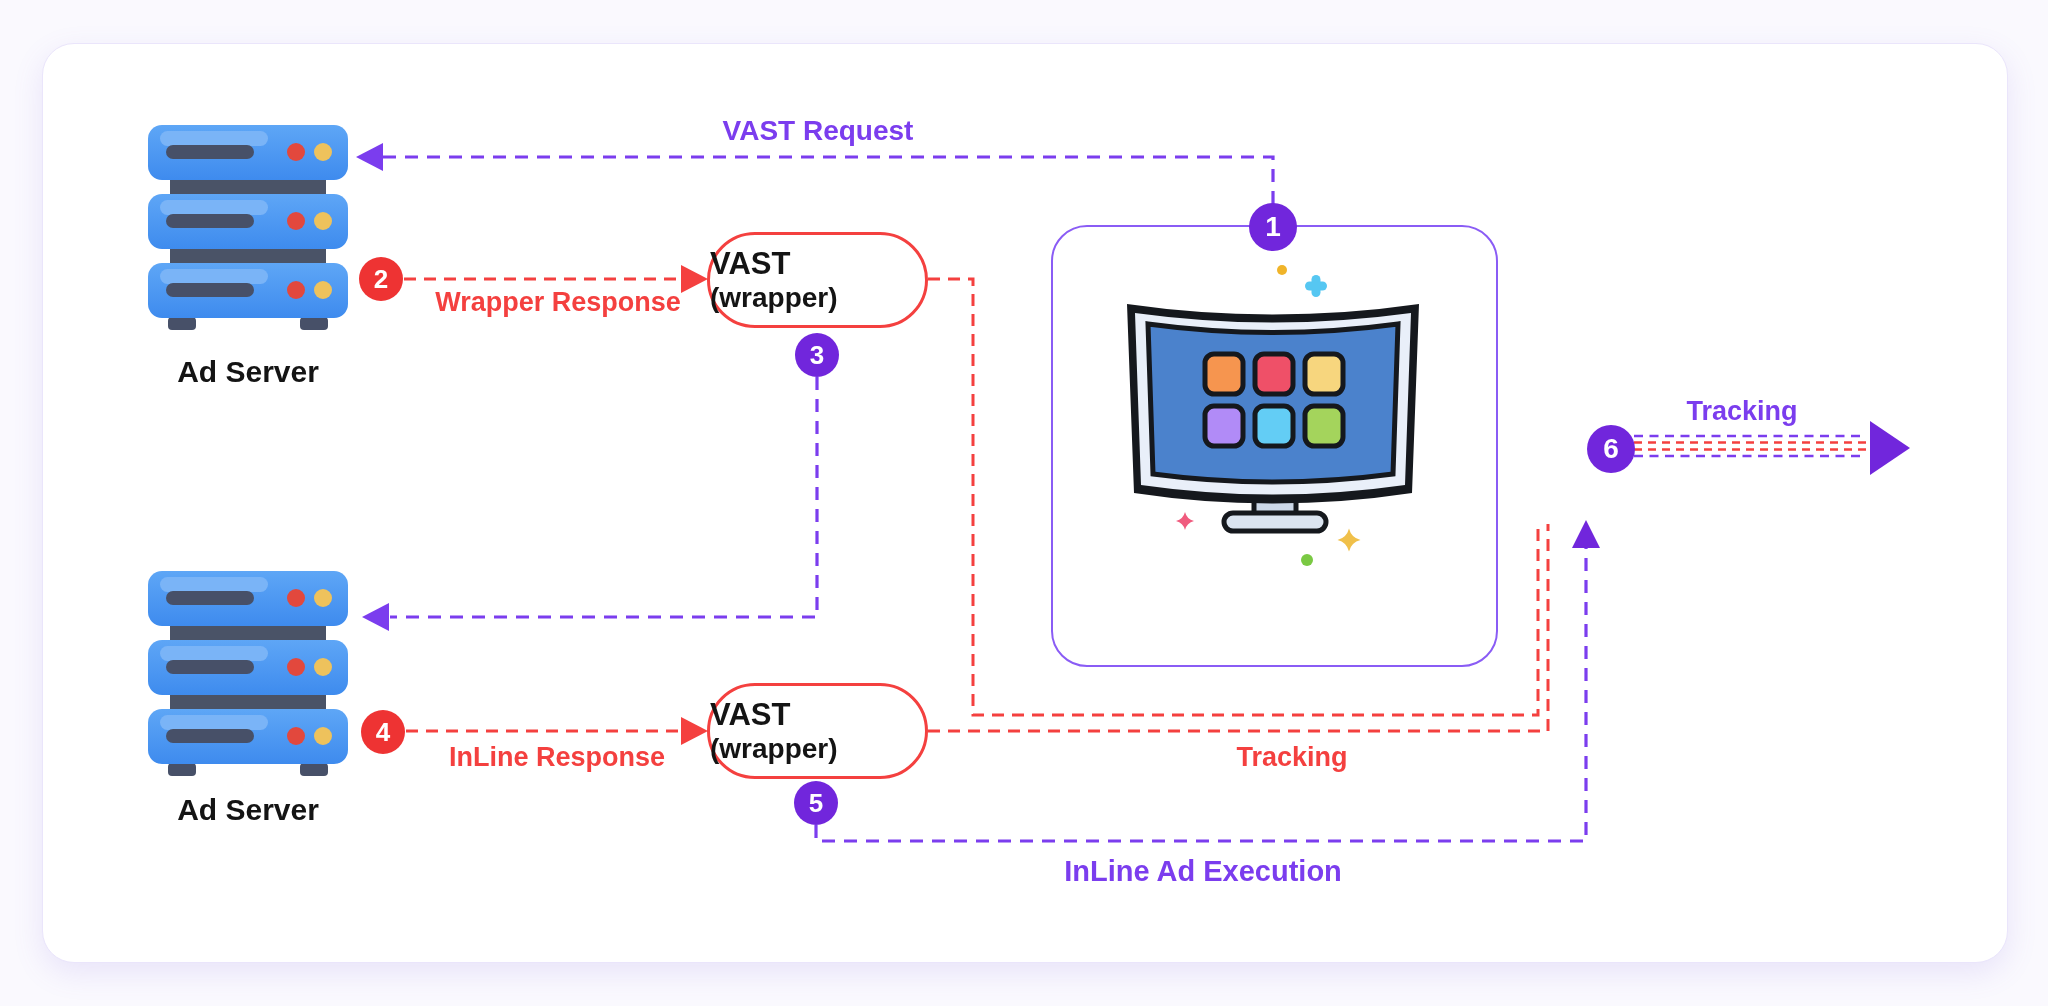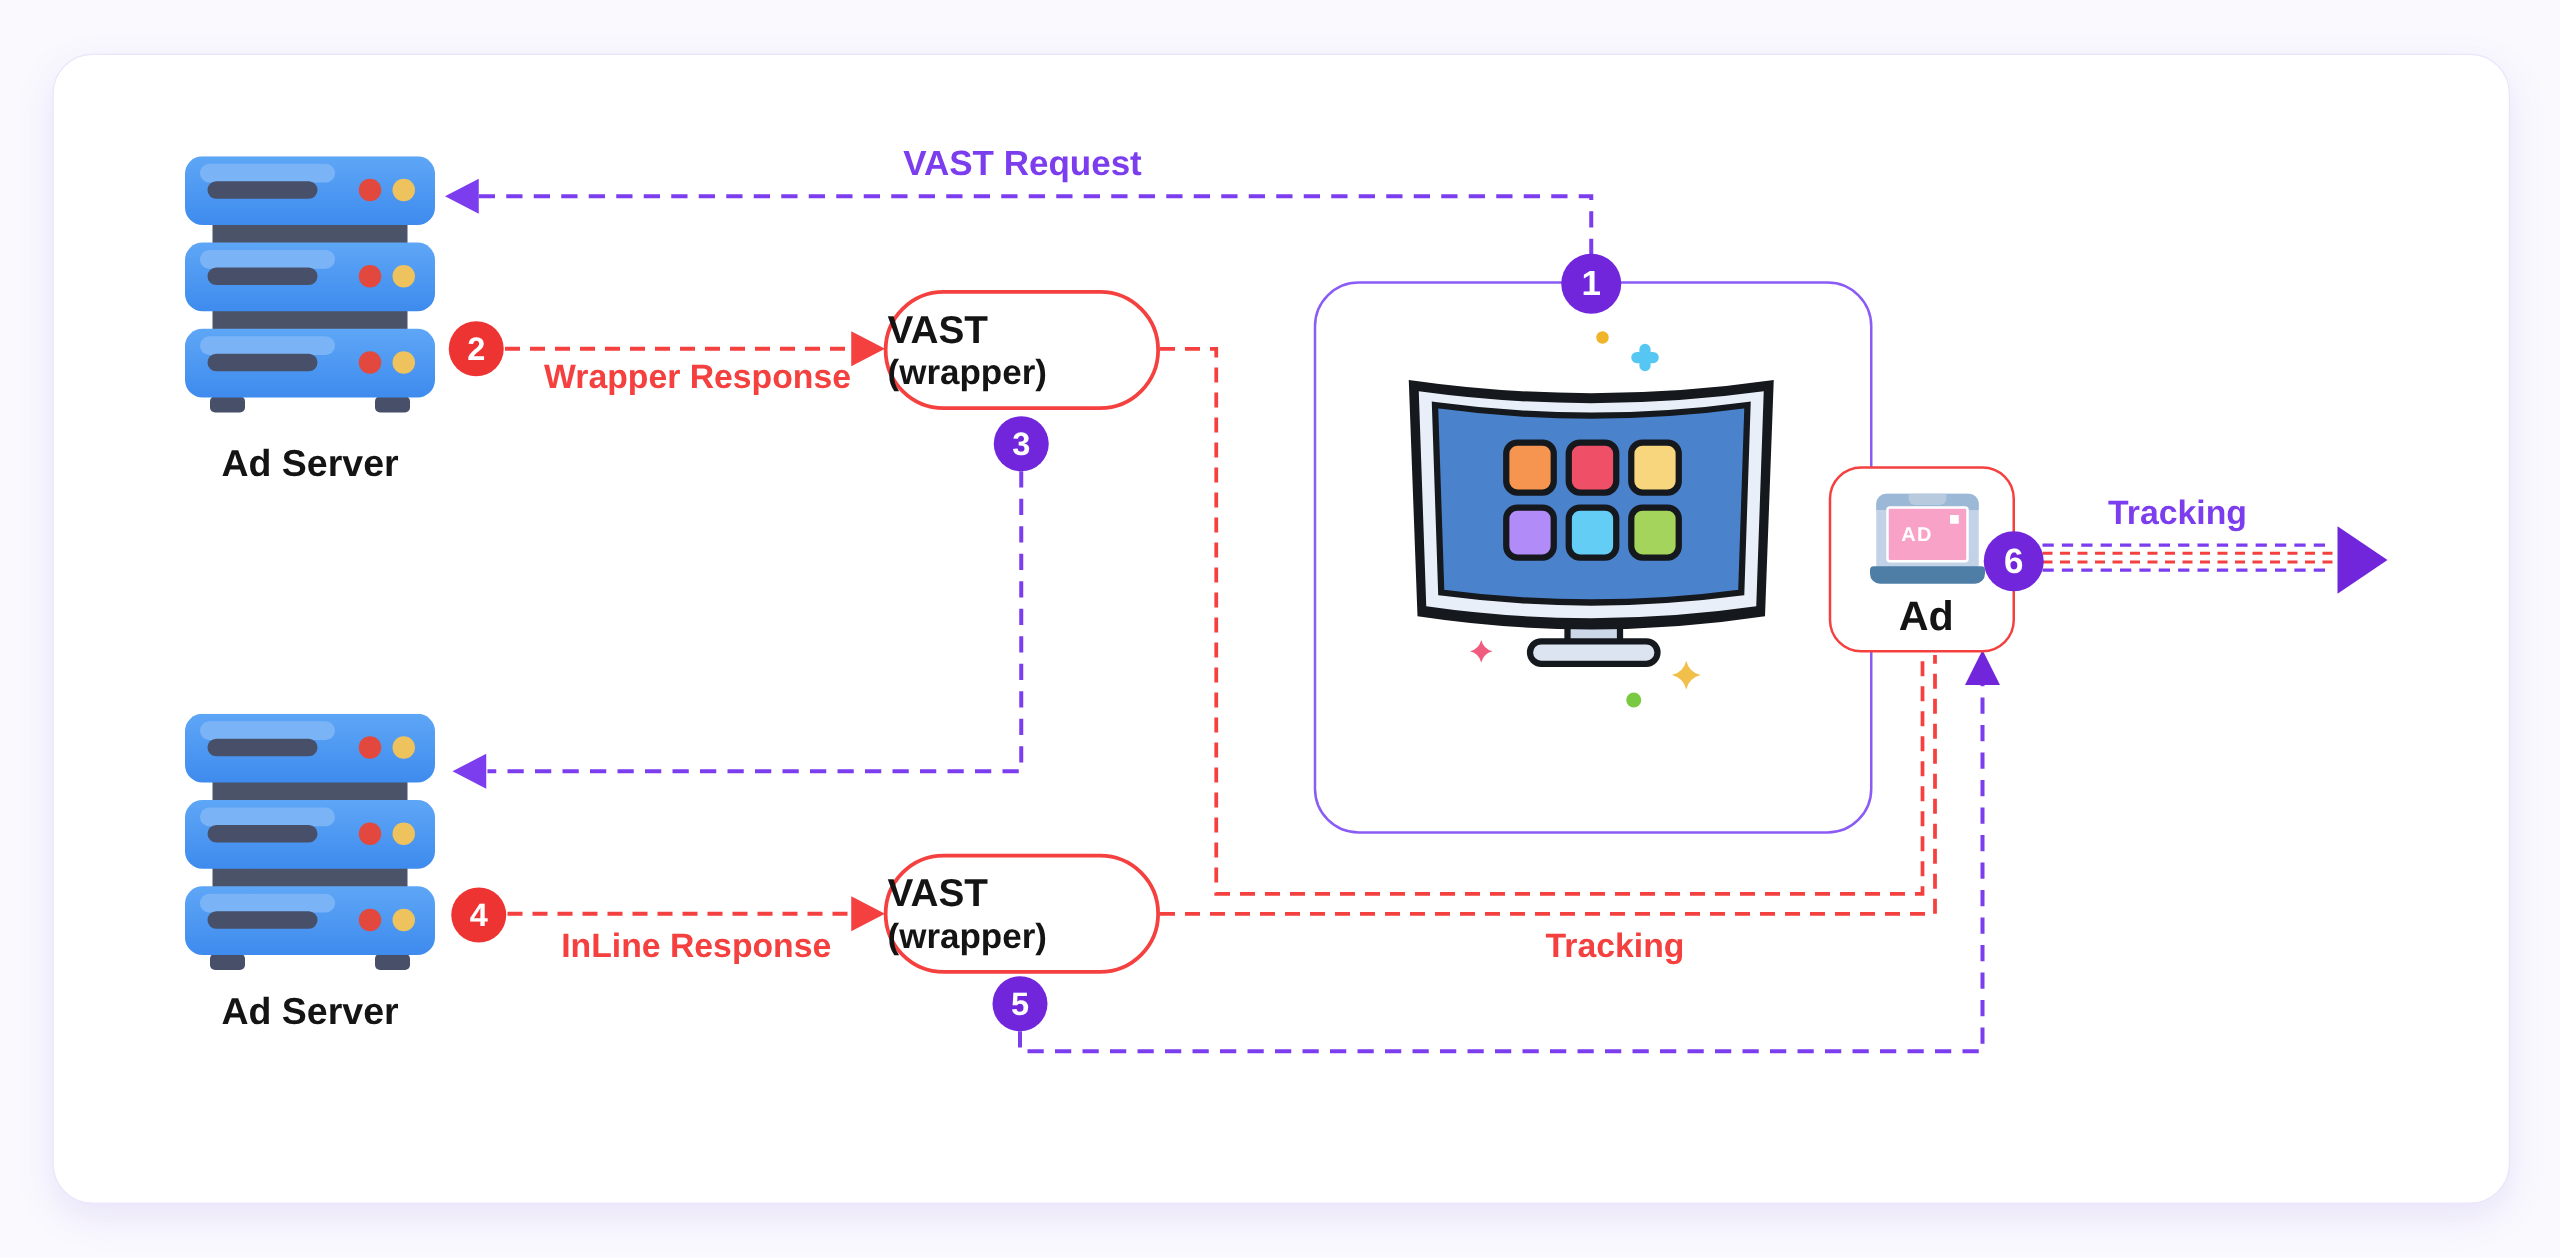--- a/index.html
+++ b/index.html
@@ -200,48 +200,36 @@
       <path d="M95,97 Q220,114 345,97 L340,247 Q220,263 100,247 Z" fill="#4b82cc" stroke="#15181d" stroke-width="5"></path>
       <rect x="152" y="127" width="38" height="40" rx="9" fill="#f6954f" stroke="#15181d" stroke-width="5"></rect>
       <rect x="202" y="127" width="38" height="40" rx="9" fill="#ef5068" stroke="#15181d" stroke-width="5"></rect>
       <rect x="252" y="127" width="38" height="40" rx="9" fill="#f7d67e" stroke="#15181d" stroke-width="5"></rect>
       <rect x="152" y="179" width="38" height="40" rx="9" fill="#b18bf7" stroke="#15181d" stroke-width="5"></rect>
       <rect x="202" y="179" width="38" height="40" rx="9" fill="#63cdf5" stroke="#15181d" stroke-width="5"></rect>
       <rect x="252" y="179" width="38" height="40" rx="9" fill="#a4d45c" stroke="#15181d" stroke-width="5"></rect>
     </svg>
   </div>
 
-  <div class="ad-box">
-    <div class="laptop">
-      <div class="lap-lid"></div>
-      <div class="lap-top"></div>
-      <div class="lap-notch"></div>
-      <div class="lap-screen">
-        <span class="lap-ad">AD</span>
-        <span class="lap-badge"></span>
-      </div>
-      <div class="lap-base"></div>
-    </div>
-    <div class="lbl ink ad-label-pos" style="font-size:33px;position:absolute">Ad</div>
-  </div>
 
   <div class="oval oval-wrapper">
     <span class="l1">VAST</span>
     <span class="l2">(wrapper)</span>
   </div>
   <div class="oval oval-inline">
     <span class="l1">VAST</span>
     <span class="l2">(wrapper)</span>
   </div>
 
   <div class="lbl purple" style="left:818px;top:131px;font-size:28px">VAST Request</div>
   <div class="lbl red" style="left:541px;top:302px;font-size:27px">Wrapper Response</div>
   <div class="lbl red" style="left:540px;top:757px;font-size:27px">InLine Response</div>
   <div class="lbl red" style="left:1275px;top:757px;font-size:27px">Tracking</div>
   <div class="lbl purple" style="left:1742px;top:411px;font-size:27px">Tracking</div>
+  <div class="lbl purple" style="left:1203px;top:871px;font-size:29px">InLine Ad Execution</div>
 
   <div class="lbl ink" style="left:248px;top:372px;font-size:30px">Ad Server</div>
   <div class="lbl ink" style="left:248px;top:810px;font-size:30px">Ad Server</div>
 
   <div class="step purple s46" style="left:1273px;top:227px">1</div>
   <div class="step red s44" style="left:381px;top:279px">2</div>
   <div class="step purple s44" style="left:817px;top:355px">3</div>
   <div class="step red s44" style="left:383px;top:732px">4</div>
   <div class="step purple s44" style="left:816px;top:803px">5</div>
   <div class="step purple s46" style="left:1611px;top:449px">6</div>

